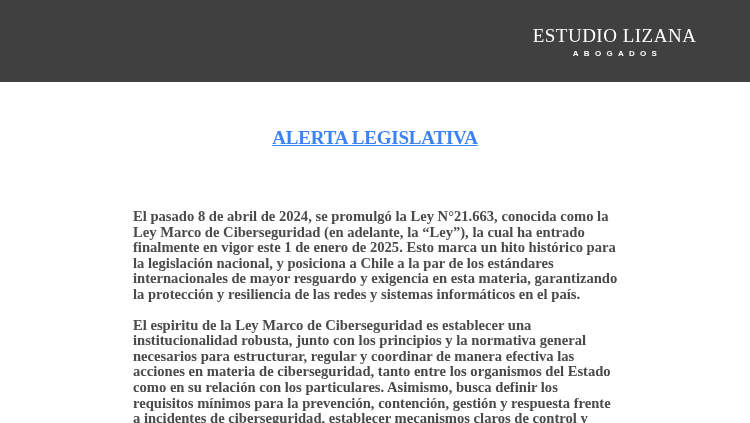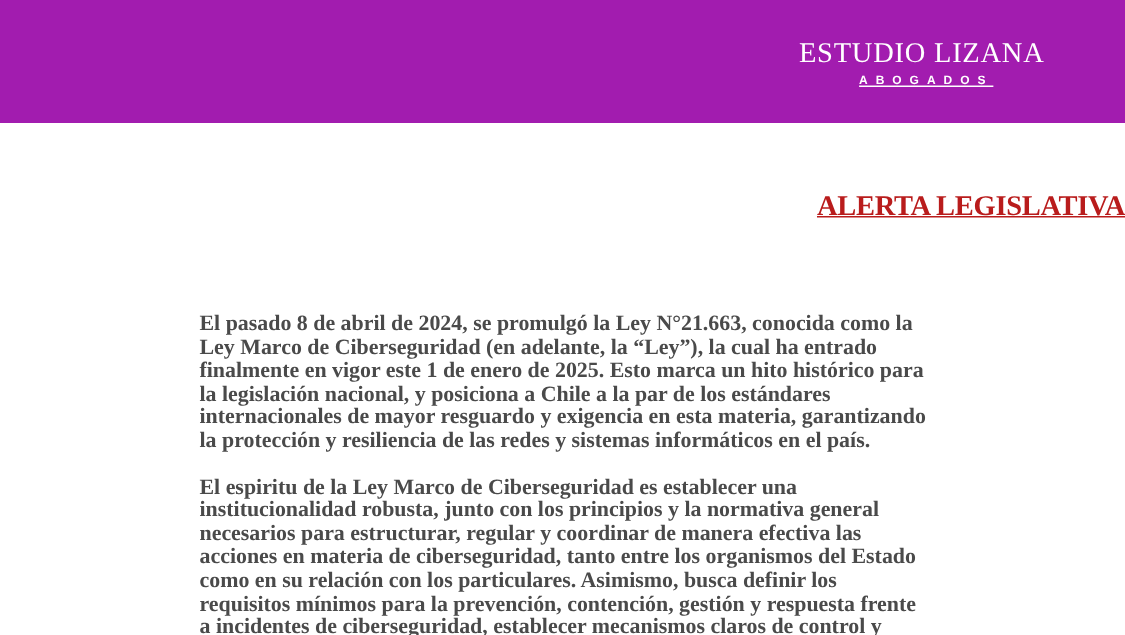--- a/index.html
+++ b/index.html
@@ -3,39 +3,39 @@
   <meta charset="utf-8">
   <style>
     html, body { margin: 0; padding: 0; }
     body {
       width: 750px; height: 423px; overflow: hidden;
       background: #ffffff;
       font-family: "Liberation Serif", "DejaVu Serif", serif;
     }
     .banner {
       position: absolute; left: 0; top: 0; width: 750px; height: 82px;
-      background: #a21caf;
+      background: #404040;
     }
     .logo {
       position: absolute; right: 48px; top: 25px; width: 175px;
       text-align: center; color: #ffffff;
     }
     .logo-name {
       font-family: "Liberation Serif", "DejaVu Serif", serif;
       font-size: 19px; letter-spacing: 0.5px; line-height: 22px;
       white-space: nowrap;
     }
     .logo-sub {
       font-family: "Liberation Sans", "DejaVu Sans", sans-serif;
       font-size: 8px; font-weight: bold; letter-spacing: 5.3px;
-      line-height: 12px; margin-top: 1px; padding-left: 6px; text-decoration: underline;
+      line-height: 12px; margin-top: 1px; padding-left: 6px;
     }
     .title-block {
-      position: absolute; left: 0; top: 125px; width: 750px; text-align: right;
-      color: #b91c1c;
+      position: absolute; left: 0; top: 125px; width: 750px; text-align: center;
+      color: #3b82f6;
     }
     .title {
       font-size: 19px; font-weight: bold; text-decoration: underline;
       line-height: 26px; letter-spacing: -0.2px;
     }
     .subtitle {
       font-size: 19px; font-weight: bold; text-decoration: underline;
       line-height: 26px; letter-spacing: -0.2px;
     }
     .body-text {

